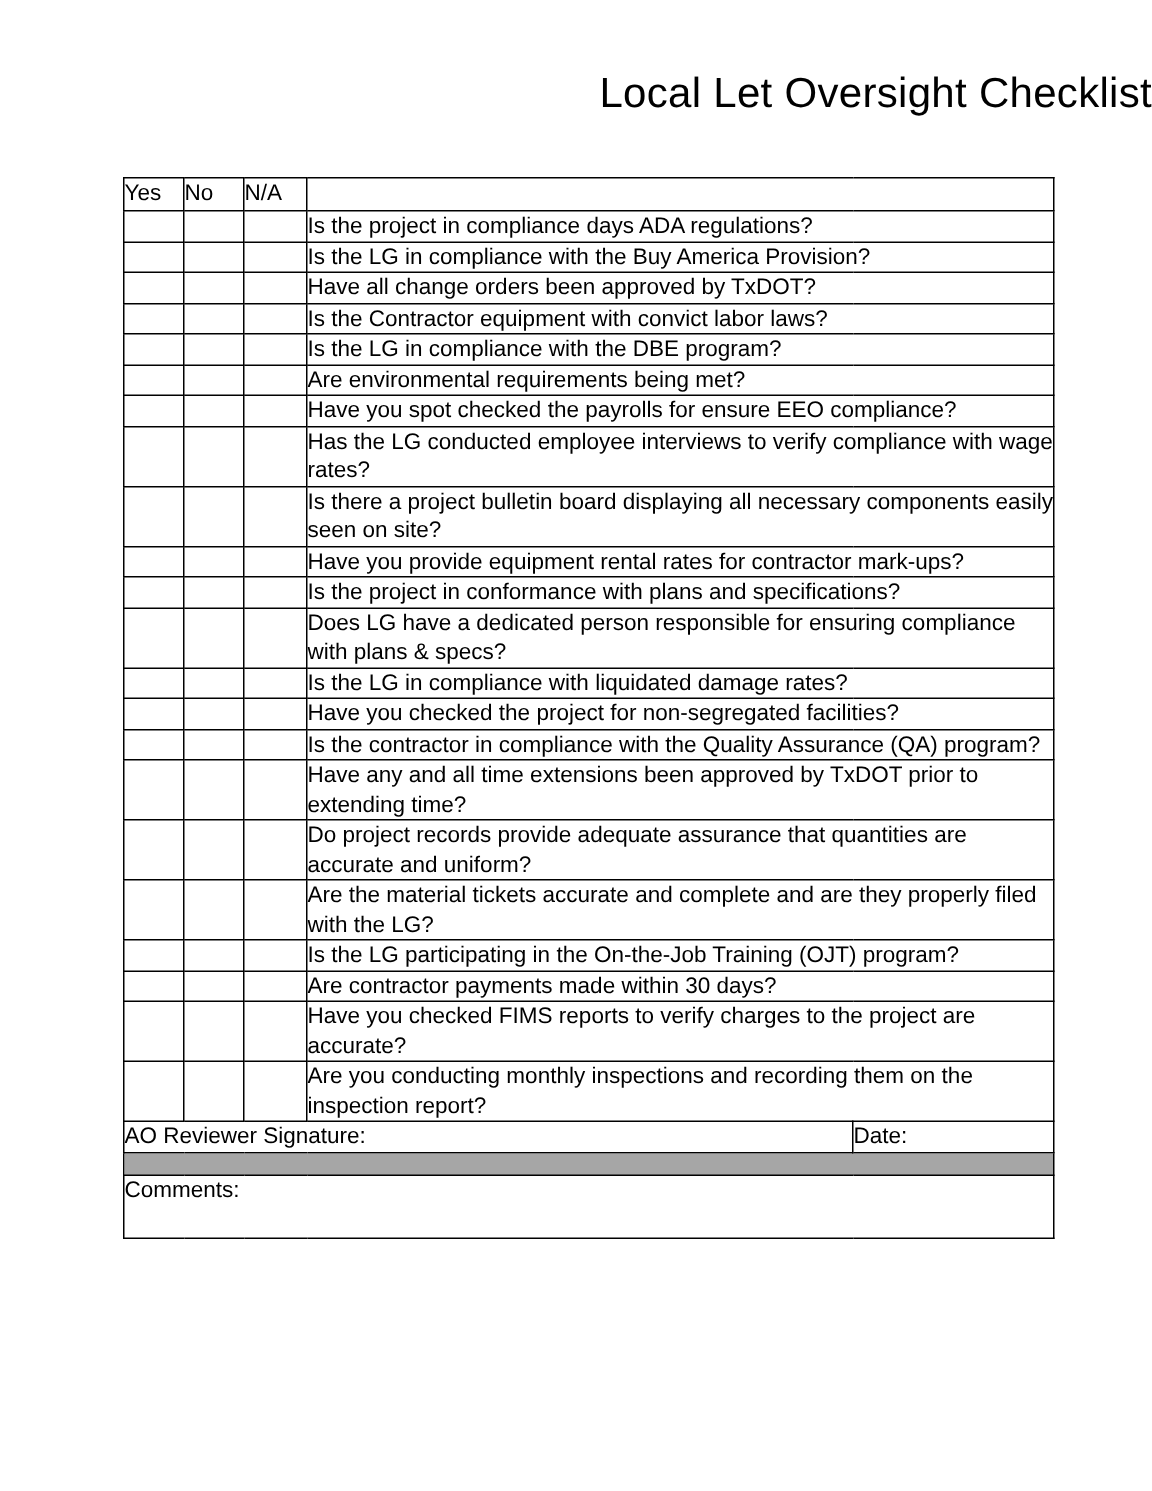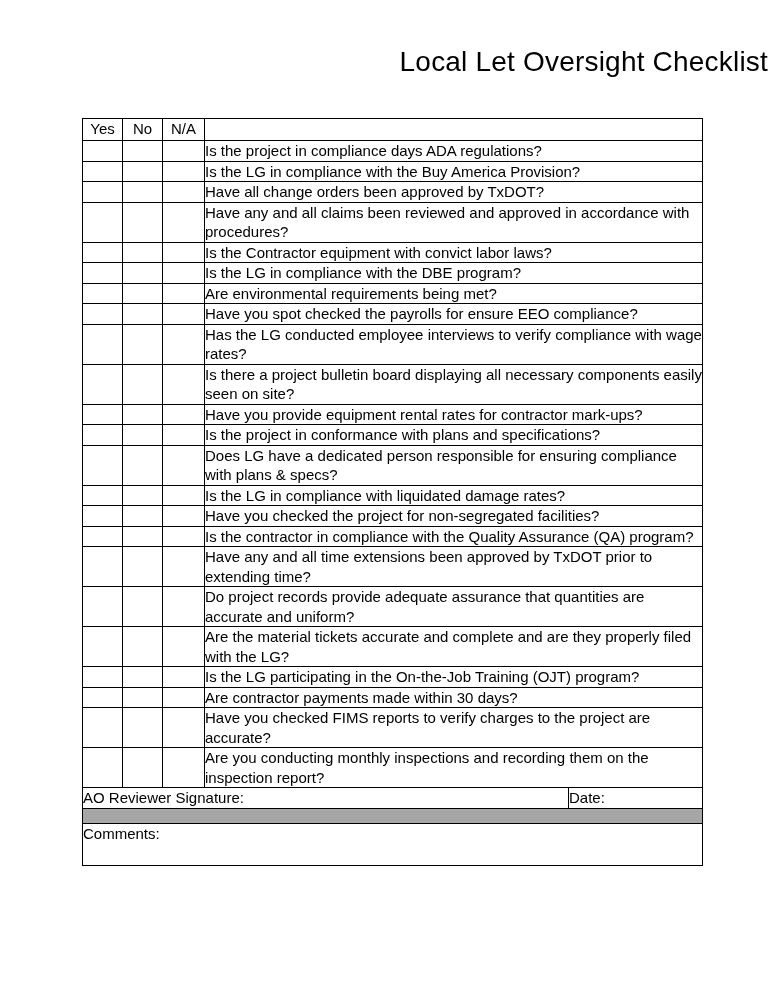--- a/index.html
+++ b/index.html
@@ -35,21 +35,21 @@
   }
   table.checklist td {
     border: 1px solid #000000;
     font-size: 15px;
     line-height: 19.5px;
     vertical-align: top;
     padding: 0;
     overflow: hidden;
   }
   td.header-cell {
-    text-align: center;
+    text-align: left;
     height: 22px;
     padding-top: 1px;
   }
   td.check-cell {
     background: #ffffff;
   }
   td.question-cell {
     padding: 0 6px 1px 6px;
   }
   td.signature-cell {
@@ -111,26 +111,20 @@
         <tr>
           <td class="check-cell"></td>
           <td class="check-cell"></td>
           <td class="check-cell"></td>
           <td class="question-cell" colspan="2">Have all change orders been approved by TxDOT?</td>
         </tr>
         <tr>
           <td class="check-cell"></td>
           <td class="check-cell"></td>
           <td class="check-cell"></td>
-          <td class="question-cell" colspan="2">Have any and all claims been reviewed and approved in accordance with procedures?</td>
-        </tr>
-        <tr>
-          <td class="check-cell"></td>
-          <td class="check-cell"></td>
-          <td class="check-cell"></td>
           <td class="question-cell" colspan="2">Is the Contractor equipment with convict labor laws?</td>
         </tr>
         <tr>
           <td class="check-cell"></td>
           <td class="check-cell"></td>
           <td class="check-cell"></td>
           <td class="question-cell" colspan="2">Is the LG in compliance with the DBE program?</td>
         </tr>
         <tr>
           <td class="check-cell"></td>

